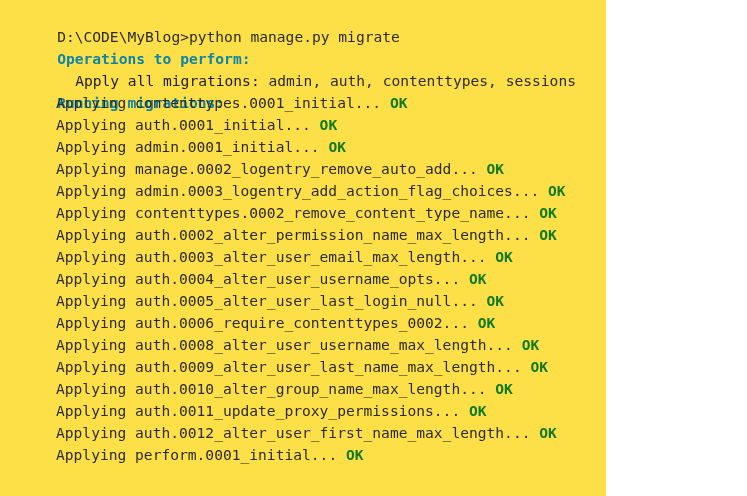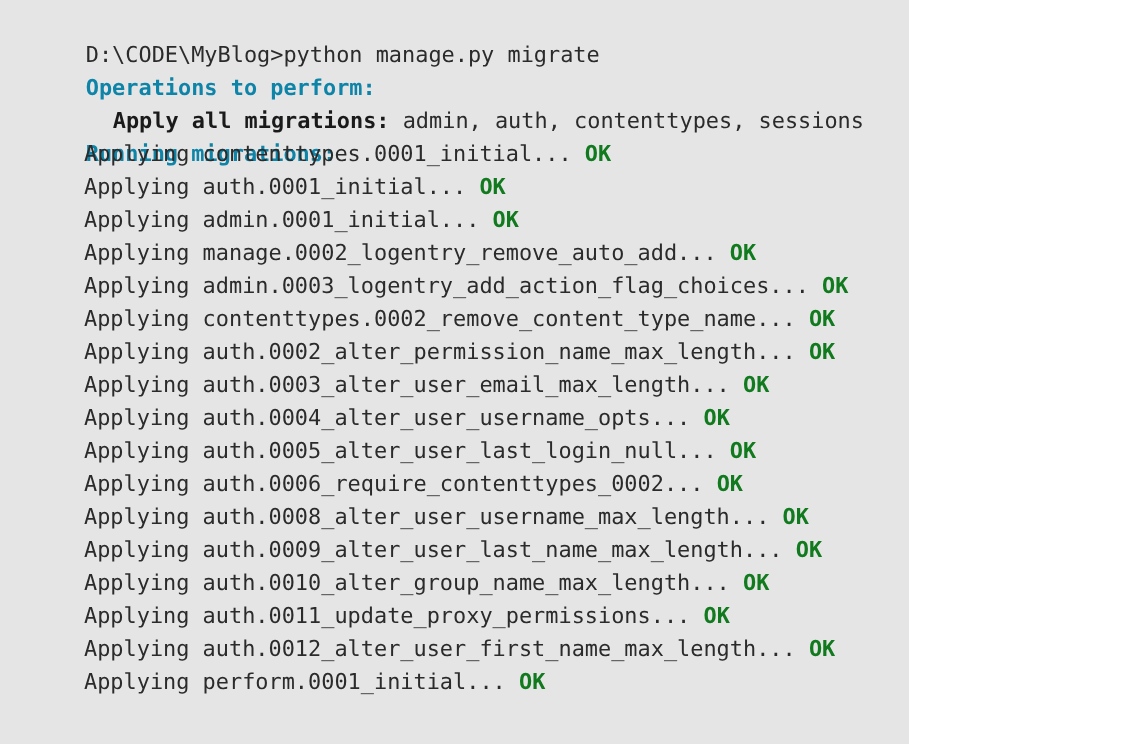--- a/index.html
+++ b/index.html
@@ -10,40 +10,40 @@
   }
   body {
     width: 747px;
     height: 496px;
     overflow: hidden;
     font-family: "DejaVu Sans Mono", "Liberation Mono", monospace;
   }
   .console {
     width: 606px;
     height: 496px;
-    background: #e5e5e5;
+    background: #fde047;
     padding: 4px 0 0 0;
     box-sizing: border-box;
   }
   .line {
     font-family: "DejaVu Sans Mono", "Liberation Mono", monospace;
     font-size: 14.6px;
     line-height: 22px;
     height: 22px;
     white-space: pre;
     color: #2b2b2b;
     letter-spacing: 0px;
   }
   .indent-0 { padding-left: 22px; }
   .indent-1 { padding-left: 40px; }
   .indent-2 { padding-left: 56px; }
 
   .c-default { color: #2b2b2b; }
   .c-header  { color: #0d84a8; font-weight: bold; }
-  .c-label   { color: #1a1a1a; font-weight: bold; margin-top: 32px; }
+  .c-label   { color: #1a1a1a; font-weight: normal; margin-top: 32px; }
   .c-ok      { color: #117a1e; font-weight: bold; }
   .c-body    { color: #2b2b2b; }
 </style>
 </head>
 <body>
 
 <div class="console">
 
   <div class="line indent-0">
     <span class="c-default">D:\CODE\MyBlog&gt;python manage.py migrate</span>

